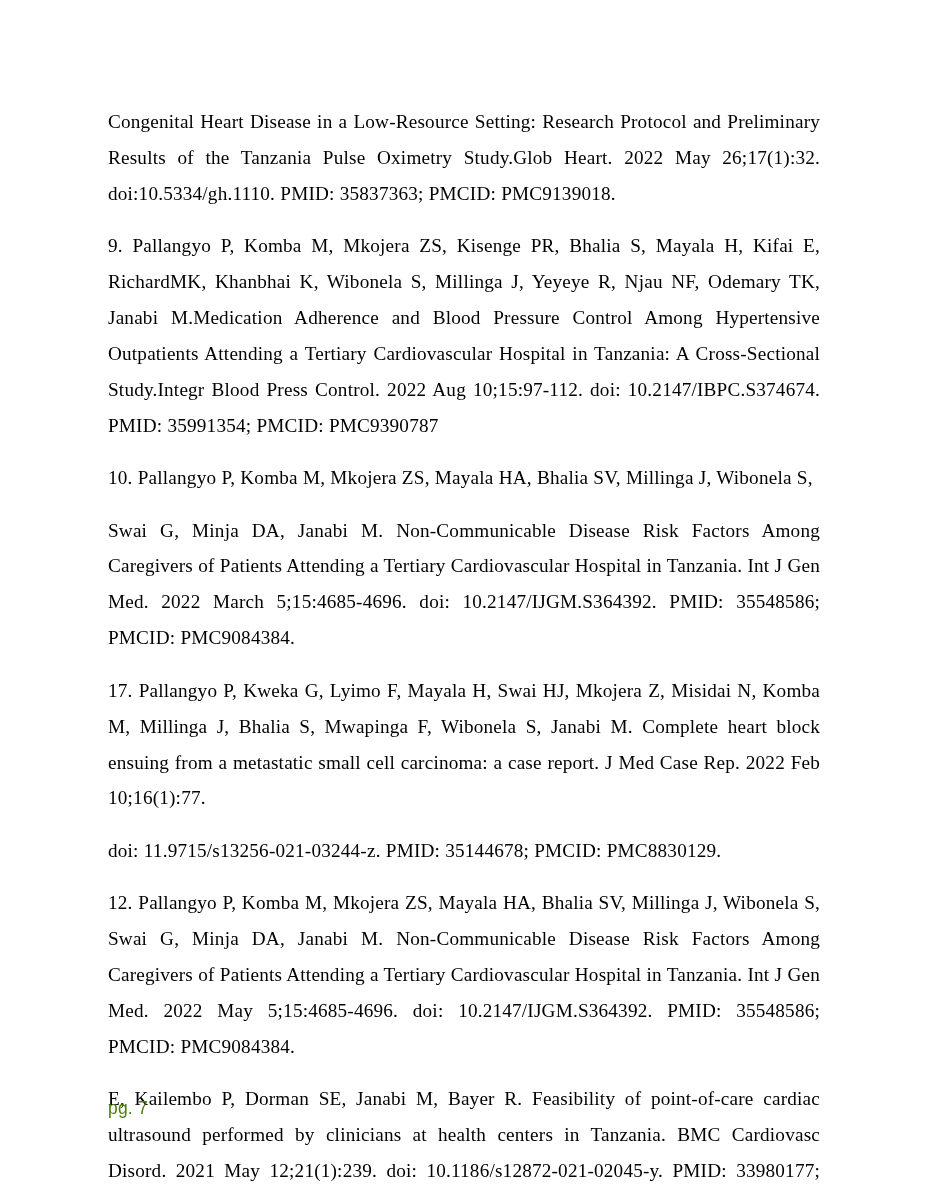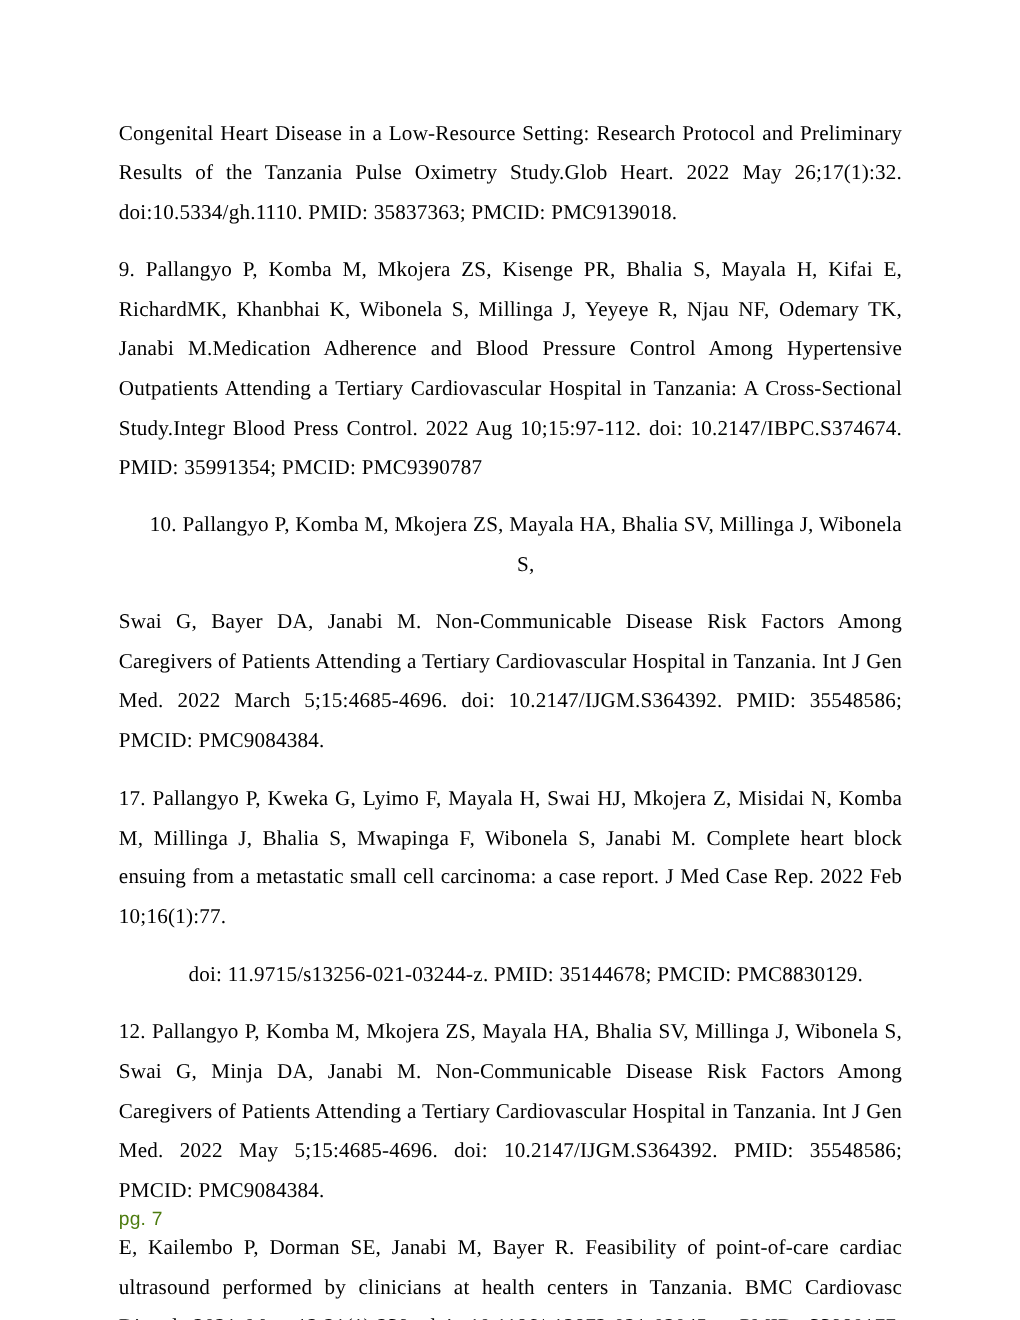--- a/index.html
+++ b/index.html
@@ -38,22 +38,21 @@
     text-align: justify;
     text-justify: inter-word;
     margin: 0 0 16.5px 0;
     letter-spacing: 0.01em;
     word-spacing: 0.01em;
     hyphens: none;
   }
 
   
   .para.noj {
-    text-align: center;
-    margin-left: 28px;
+    text-align: left;
   }
 
   .para b,
   .para .bold {
     font-weight: normal;
   }
 
   .footer {
     position: absolute;
     left: 108px;
@@ -66,20 +65,20 @@
   }
 </style>
 </head>
 <body>
 
 <div class="page">
   <div class="content" id="body-content">
       <p class="para"><span>Congenital Heart Disease in a Low-Resource Setting: Research Protocol and Preliminary Results of the Tanzania Pulse Oximetry Study.Glob Heart. 2022 May  26;17(1):32.  doi:10.5334/gh.1110. PMID: 35837363; PMCID: PMC9139018.</span></p>
       <p class="para"><span>9. Pallangyo P, Komba M, Mkojera ZS, Kisenge PR, Bhalia S, Mayala H, Kifai E, RichardMK, Khanbhai K, Wibonela S, Millinga J, Yeyeye R, Njau NF, Odemary TK,  </span><span class="bold">Janabi  M</span><span>.Medication Adherence and Blood Pressure Control Among Hypertensive Outpatients Attending a Tertiary Cardiovascular Hospital in Tanzania: A Cross-Sectional Study.Integr Blood Press Control. 2022 Aug 10;15:97-112. doi: 10.2147/IBPC.S374674. PMID: 35991354; PMCID: PMC9390787</span></p>
       <p class="para noj"><span>10. Pallangyo P, Komba M, Mkojera ZS, Mayala HA, Bhalia SV, Millinga J, Wibonela S,</span></p>
-      <p class="para"><span>Swai G, Bayer DA, </span><span class="bold">Janabi M</span><span>. Non-Communicable Disease Risk Factors Among Caregivers of Patients Attending a Tertiary Cardiovascular Hospital in Tanzania. Int J Gen Med. 2022 March 5;15:4685-4696. doi: 10.2147/IJGM.S364392. PMID: 35548586; PMCID: PMC9084384.</span></p>
+      <p class="para"><span>Swai G, Minja DA, </span><span class="bold">Janabi M</span><span>. Non-Communicable Disease Risk Factors Among Caregivers of Patients Attending a Tertiary Cardiovascular Hospital in Tanzania. Int J Gen Med. 2022 March 5;15:4685-4696. doi: 10.2147/IJGM.S364392. PMID: 35548586; PMCID: PMC9084384.</span></p>
       <p class="para"><span>17. Pallangyo P, Kweka G, Lyimo F, Mayala H, Swai HJ, Mkojera Z, Misidai N, Komba M, Millinga J, Bhalia S, Mwapinga F, Wibonela S, </span><span class="bold">Janabi M.</span><span> Complete heart block ensuing from a metastatic small cell carcinoma: a case report. J Med Case Rep. 2022 Feb 10;16(1):77.</span></p>
       <p class="para noj"><span>doi: 11.9715/s13256-021-03244-z. PMID: 35144678; PMCID: PMC8830129.</span></p>
       <p class="para"><span>12. Pallangyo P, Komba M, Mkojera ZS, Mayala HA, Bhalia SV, Millinga J, Wibonela S, Swai G, Minja DA, </span><span class="bold">Janabi M.</span><span> Non-Communicable Disease Risk Factors Among Caregivers of Patients Attending a Tertiary Cardiovascular Hospital in Tanzania. Int J Gen Med. 2022 May 5;15:4685-4696. doi: 10.2147/IJGM.S364392. PMID: 35548586; PMCID: PMC9084384.</span></p>
       <p class="para"><span>E, Kailembo P, Dorman SE, </span><span class="bold">Janabi M</span><span>, Bayer R. Feasibility of point-of-care cardiac ultrasound performed by clinicians at health centers in Tanzania. BMC Cardiovasc Disord. 2021 May 12;21(1):239. doi: 10.1186/s12872-021-02045-y. PMID: 33980177; PMCID: PMC8117304.</span></p>
     </div>
   <div class="footer">pg. 7</div>
 </div>
 
 </body></html>

